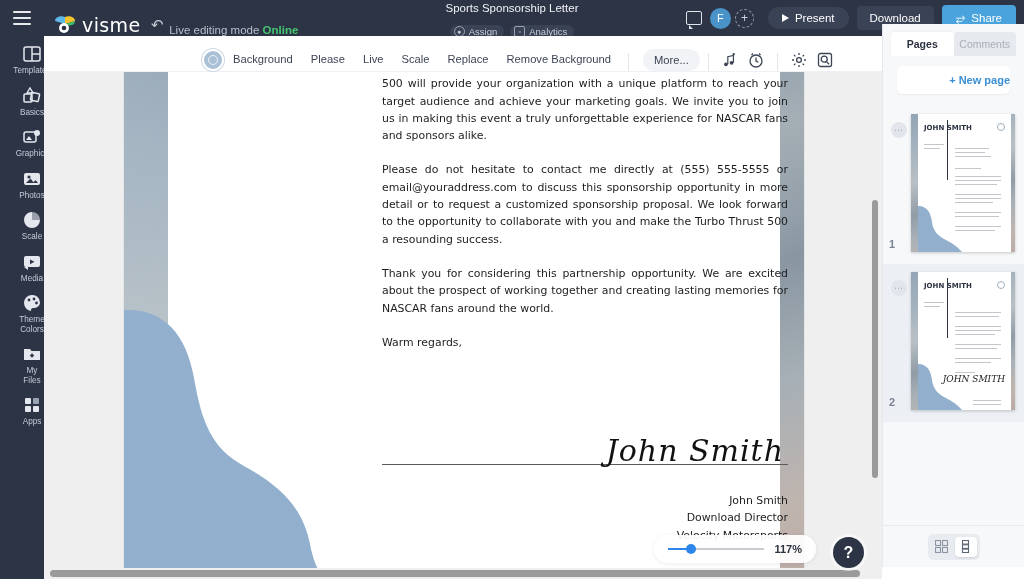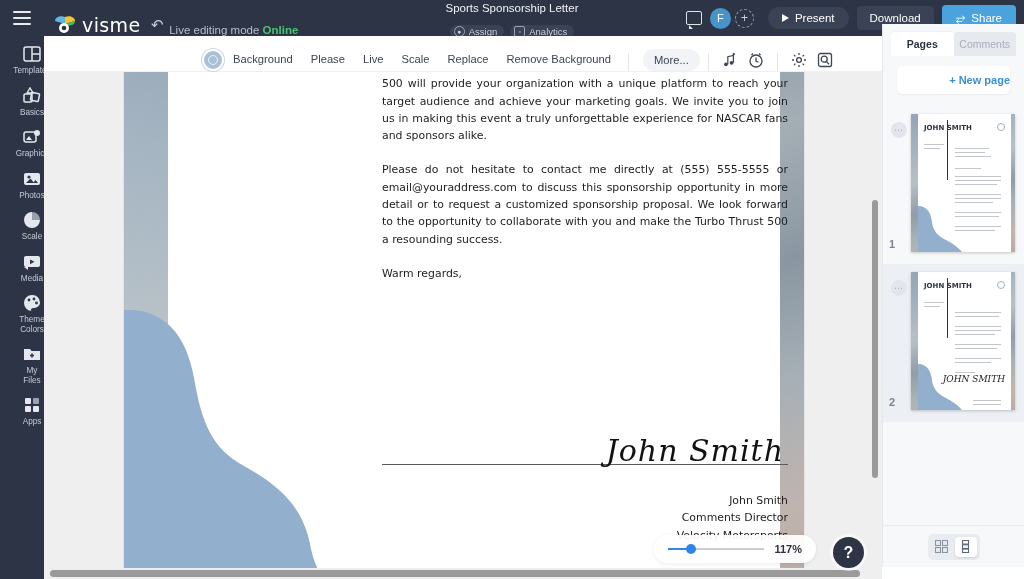--- a/index.html
+++ b/index.html
@@ -469,29 +469,30 @@
 
       <div class="paper"></div>
 
       <svg class="blob" viewBox="0 0 310 320" preserveAspectRatio="none">
         <path d="M0 12 C38 10, 62 34, 70 80 C78 126, 88 150, 120 168 C152 186, 178 206, 186 246 C192 280, 210 300, 248 308 L310 320 L0 320 Z" fill="#92afcd"></path>
       </svg>
 
       <div class="doc-text">
         <p>confident that partnering with Velocity Motorsports for the Turbo Thrust 500 will provide your organization with a unique platform to reach your target audience and achieve your marketing goals. We invite you to join us in making this event a truly unforgettable experience for NASCAR fans and sponsors alike.</p>
         <p>Please do not hesitate to contact me directly at (555) 555-5555 or email@youraddress.com to discuss this sponsorship opportunity in more detail or to request a customized sponsorship proposal. We look forward to the opportunity to collaborate with you and make the Turbo Thrust 500 a resounding success.</p>
+        <p>Thank you for considering this partnership opportunity. We are excited about the prospect of working together and creating lasting memories for NASCAR fans around the world.</p>
         <p>Warm regards,</p>
       </div>
 
       <div class="sig-wrap">
         <div class="sig">John Smith</div>
         <div class="sig-line"></div>
         <div class="sig-meta">
           <div>John Smith</div>
-          <div>Comments Director</div>
+          <div>Download Director</div>
           <div>Velocity Motorsports</div>
         </div>
       </div>
     </div>
 
     <div class="vscroll"></div>
 
     <div class="zoom-pill">
       <div class="zoom-track">
         <div class="zoom-fill"></div>

